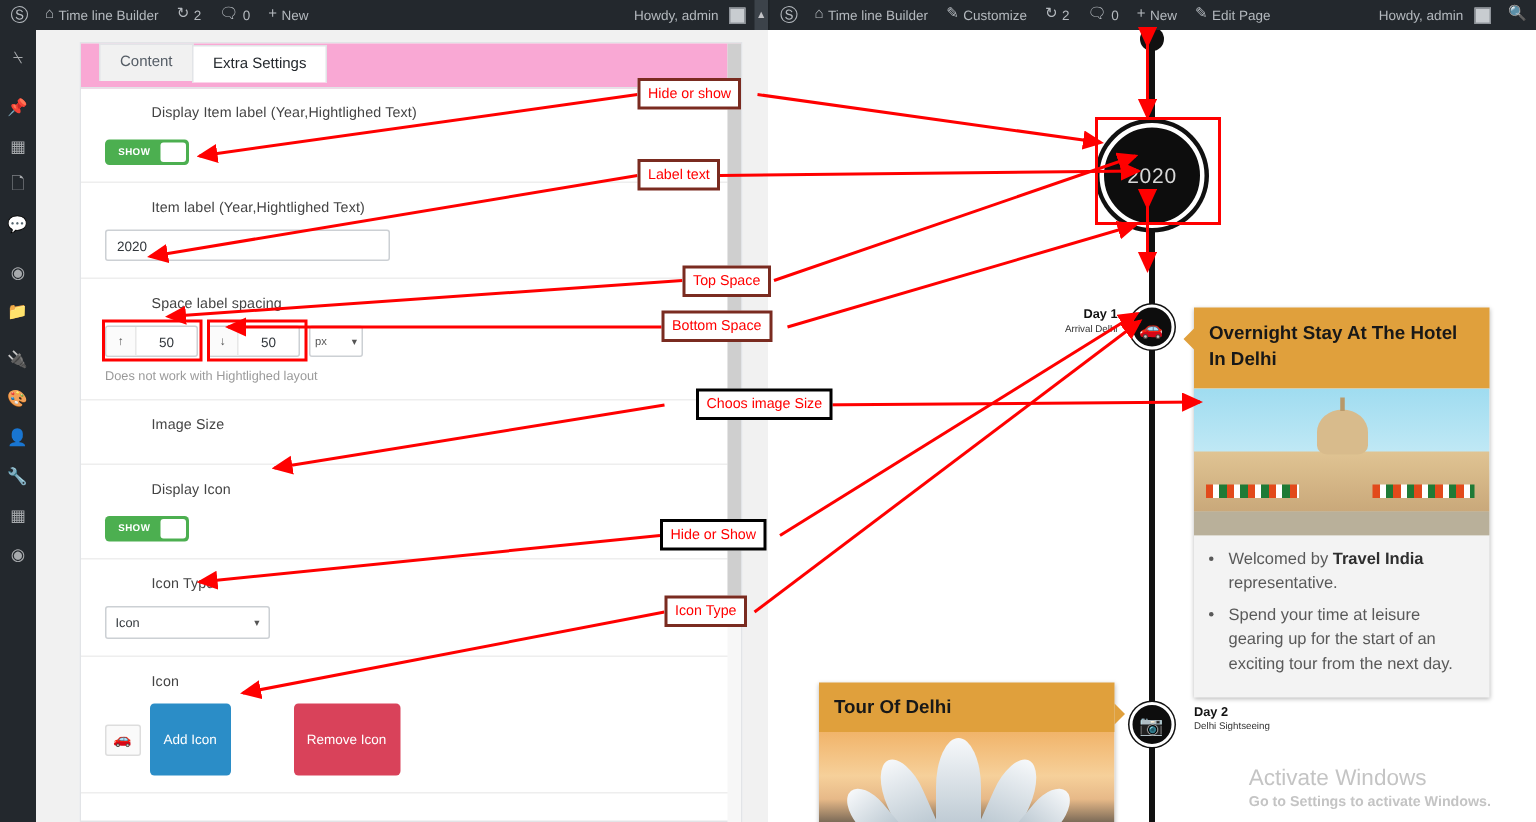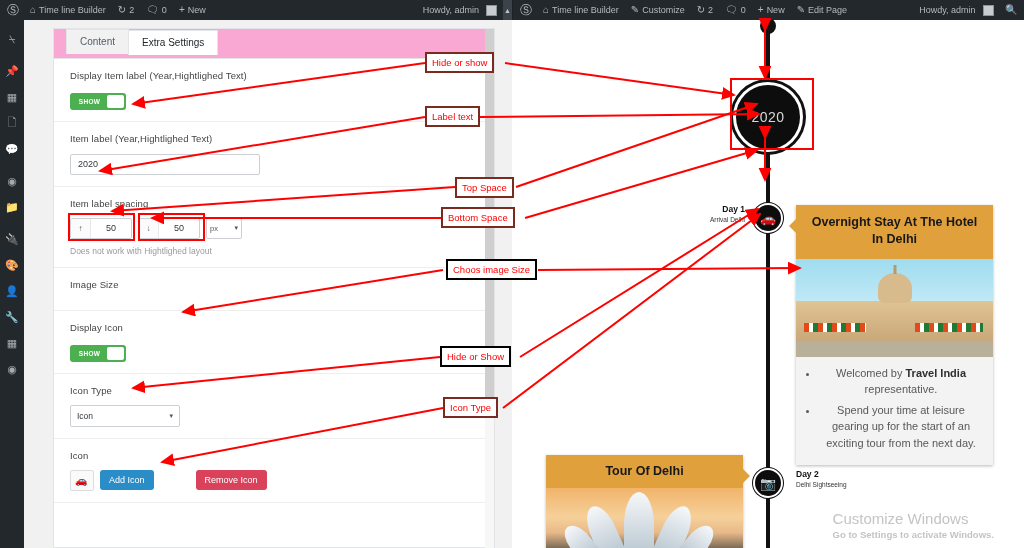--- a/index.html
+++ b/index.html
@@ -61,21 +61,21 @@
     border-bottom: 1px solid #e2e4e7; padding-left: 12px; align-items: flex-start;
   }
   .tab {
     font-size: 10px; color: #555d66; padding: 6px 13px 6px;
     border: 1px solid #e2e4e7; border-bottom: none;
     background: #f1f1f1; margin-right: -1px; line-height: 1.2;
   }
   .tab.active { background: #ffffff; color: #23282d; position: relative; top: 1px; }
 
   .field { padding: 11px 16px 11px; border-bottom: 1px solid #eeeeee; }
-  .field-label { font-size: 9.5px; color: #444; margin-bottom: 9px; letter-spacing: .1px; }
+  .field-label { font-size: 9.5px; color: #444; margin-bottom: 9px; letter-spacing: .1px; margin-left: 31px; }
   .field-hint { font-size: 8.5px; color: #9a9a9a; margin-top: 7px; }
 
   .toggle {
     display: inline-flex; align-items: center;
     background: #4CAF50; border-radius: 3px;
     height: 17px; width: 56px; padding: 2px; cursor: pointer;
   }
   .toggle-text {
     color: #ffffff; font-size: 6.5px; font-weight: bold;
     letter-spacing: .3px; flex: 1; text-align: center;
@@ -111,21 +111,21 @@
   .select-box.wide { width: 117px; }
   .caret { font-size: 7px; color: #555; }
 
   .icon-row { display: flex; align-items: center; gap: 6px; }
   .icon-preview {
     width: 24px; height: 21px; border: 1px solid #ddd; border-radius: 2px;
     background: #fafafa; display: flex; align-items: center; justify-content: center;
     font-size: 10px; color: #444;
   }
   .btn { border: none; border-radius: 3px; color: #fff; font-size: 9px;
-         padding: 5px 9px; font-family: "Liberation Sans", sans-serif; cursor: pointer; }
+         padding: 19px 9px; font-family: "Liberation Sans", sans-serif; cursor: pointer; }
   .btn-add { background: #2b8dc7; }
   .btn-remove { background: #d9425a; margin-left: 36px; }
 
   .panel-scroll {
     position: absolute; right: 0px; top: 0; width: 9px; height: 520px; background: #f7f7f7;
   }
   .panel-thumb { position: absolute; top: 0; left: 0; width: 9px; height: 380px; background: #cfcfcf; }
 
   
   .preview {
@@ -153,21 +153,20 @@
     display: flex; align-items: center; justify-content: center;
     color: #fff; font-size: 13px;
   }
   .day-label { position: absolute; text-align: right; }
   .day-title { font-size: 8.5px; font-weight: bold; color: #111; }
   .day-sub   { font-size: 6.5px; color: #333; margin-top: 2px; }
 
   .card {
     position: absolute; width: 197px; background: #f3f3f3;
     box-shadow: 0 1px 3px rgba(0,0,0,.28);
-    text-align: center;
   }
   .card-head {
     background: #e0a03c; padding: 9px 10px 11px;
     font-size: 12.5px; font-weight: bold; color: #181818; line-height: 1.35;
   }
   .card-img { height: 98px; position: relative; overflow: hidden; }
   .card-body { padding: 8px 10px 10px 10px; }
   .card-body ul { margin: 0 0 0 13px; }
   .card-body li { font-size: 11px; color: #595959; line-height: 1.5; margin-bottom: 4px; }
   .card-body b { color: #2e2e2e; }
@@ -363,21 +362,21 @@
           <span class="toggle-knob"></span>
         </div>
       </div>
 
       <div class="field">
         <div class="field-label">Item label (Year,Hightlighed Text)</div>
         <input class="text-input" type="text" value="2020" style="">
       </div>
 
       <div class="field">
-        <div class="field-label">Item label spacing</div>
+        <div class="field-label">Space label spacing</div>
         <div class="spacing-row">
           <div class="spin">
             <span class="spin-ic">↑</span>
             <span class="spin-val">50</span>
           </div>
           <div class="spin">
             <span class="spin-ic">↓</span>
             <span class="spin-val">50</span>
           </div>
           <div class="unit-sel">
@@ -475,21 +474,21 @@
           <div class="pet" style="left:78px; width:30px; height:66px;"></div>
           <div class="pet" style="left:104px; width:26px; height:56px; transform:rotate(24deg);"></div>
           <div class="pet" style="left:36px; width:22px; height:40px; transform:rotate(-40deg);"></div>
           <div class="pet" style="left:128px; width:22px; height:40px; transform:rotate(40deg);"></div>
 
         </div>
       </div>
     </div>
 
     <div class="watermark">
-      <div class="wm1">Customize Windows</div>
+      <div class="wm1">Activate Windows</div>
       <div class="wm2">Go to Settings to activate Windows.</div>
     </div>
   </div>
 
   <svg class="overlay" viewBox="0 0 1024 548">
     <defs>
       <marker id="ah" markerWidth="7" markerHeight="7" refX="6" refY="3.2" orient="auto">
         <path d="M0,0 L7,3.2 L0,6.4 z" fill="#ff0000"></path>
       </marker>
       <marker id="ah2" markerWidth="7" markerHeight="7" refX="6" refY="3.2" orient="auto">
@@ -531,17 +530,17 @@
   </svg>
 
   <div class="hl-box" style="left:68px; top:213px; width:67px; height:28px;"></div>
   <div class="hl-box" style="left:138px; top:213px; width:67px; height:28px;"></div>
   <div class="hl-box" style="left:730px; top:78px; width:84px; height:72px;"></div>
 
   <div class="anno" style="left:425px; top:52px;">Hide or show</div>
   <div class="anno" style="left:425px; top:106px;">Label text</div>
   <div class="anno" style="left:455px; top:177px;">Top Space</div>
   <div class="anno" style="left:441px; top:207px;">Bottom Space</div>
-  <div class="anno dark" style="left:446px; top:259px;">Choos image Size</div>
+  <div class="anno dark" style="left:464px; top:259px;">Choos image Size</div>
   <div class="anno dark" style="left:440px; top:346px;">Hide or Show</div>
   <div class="anno" style="left:443px; top:397px;">Icon Type</div>
 
 </div>
 
 </body></html>

